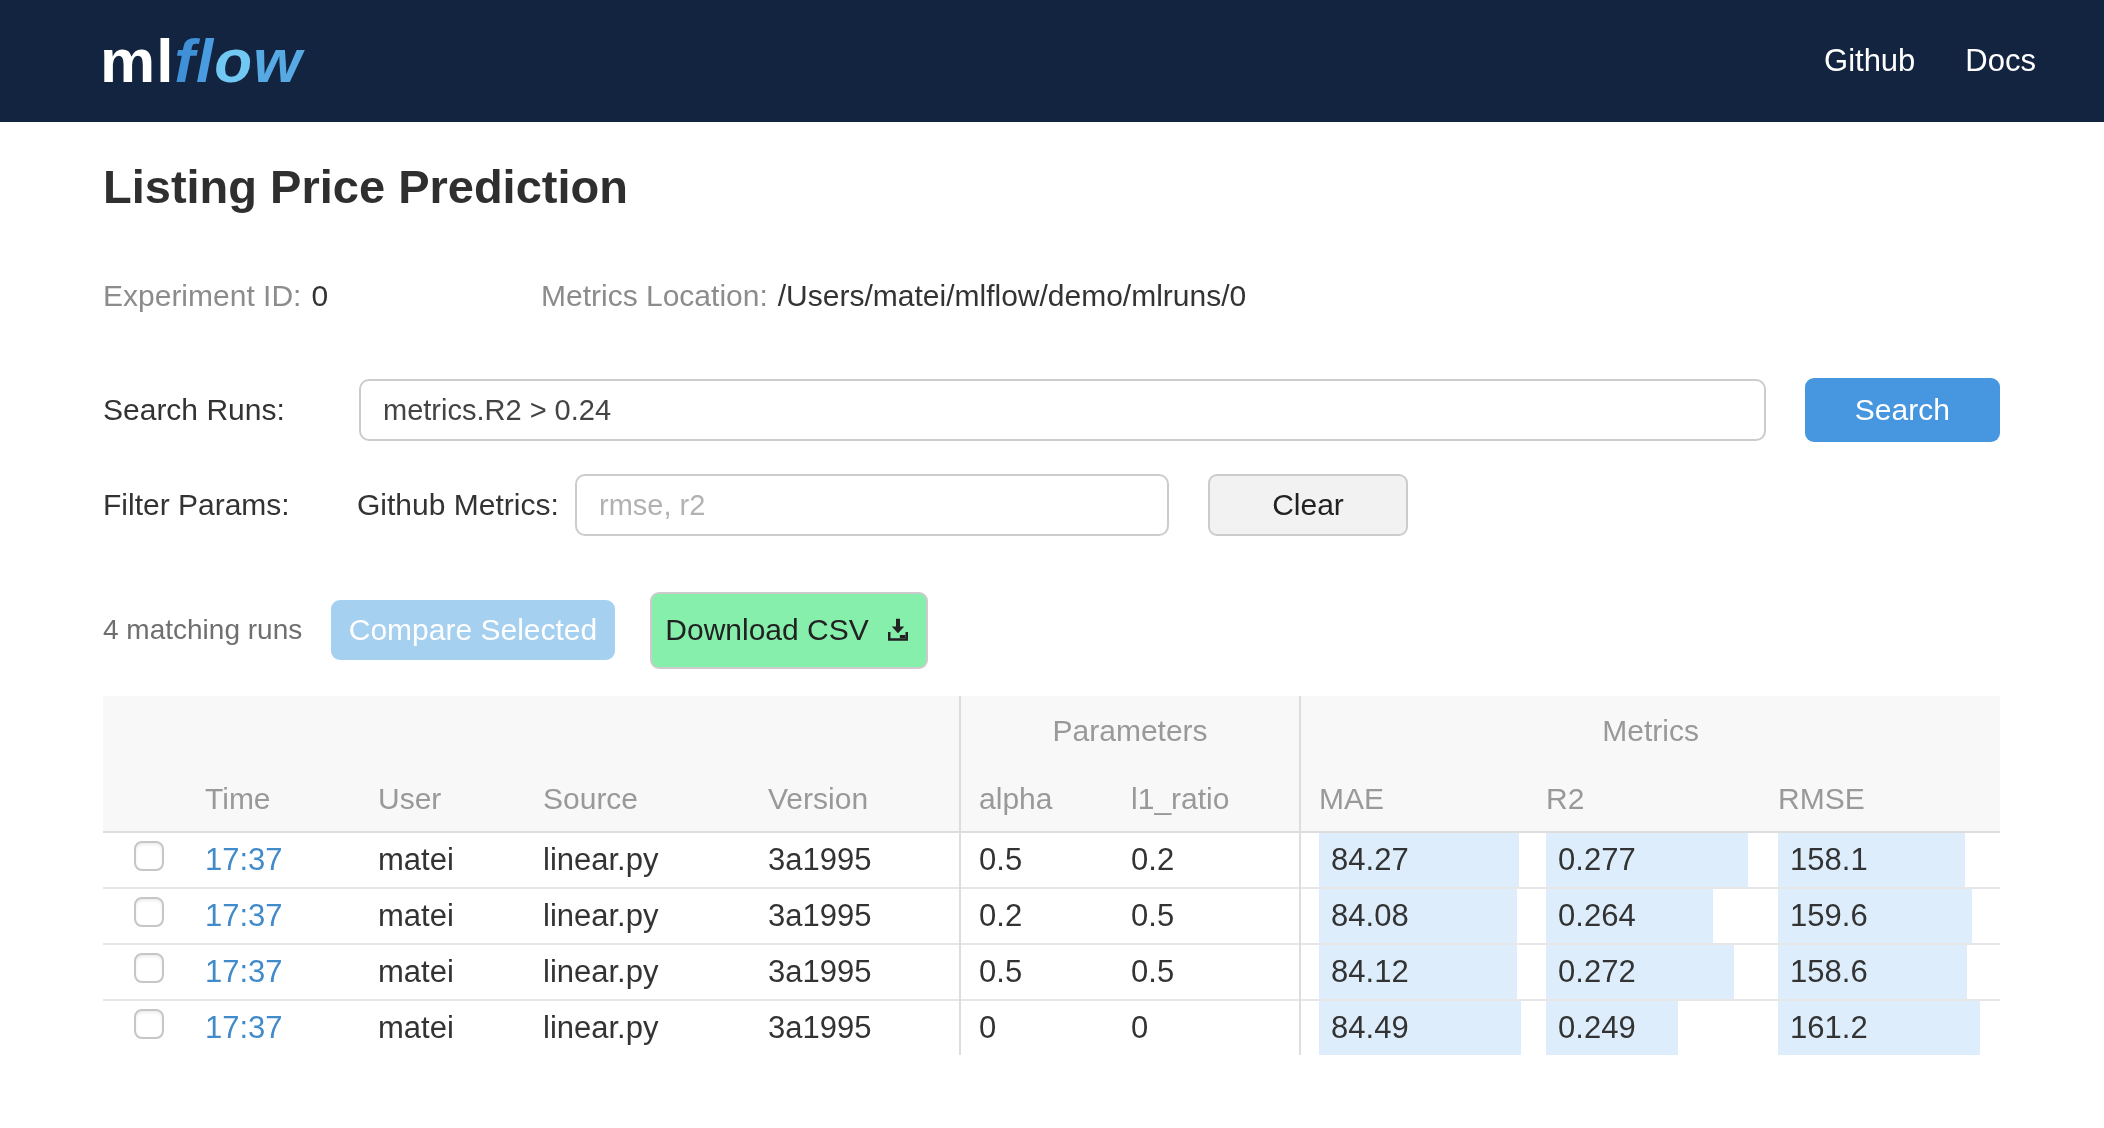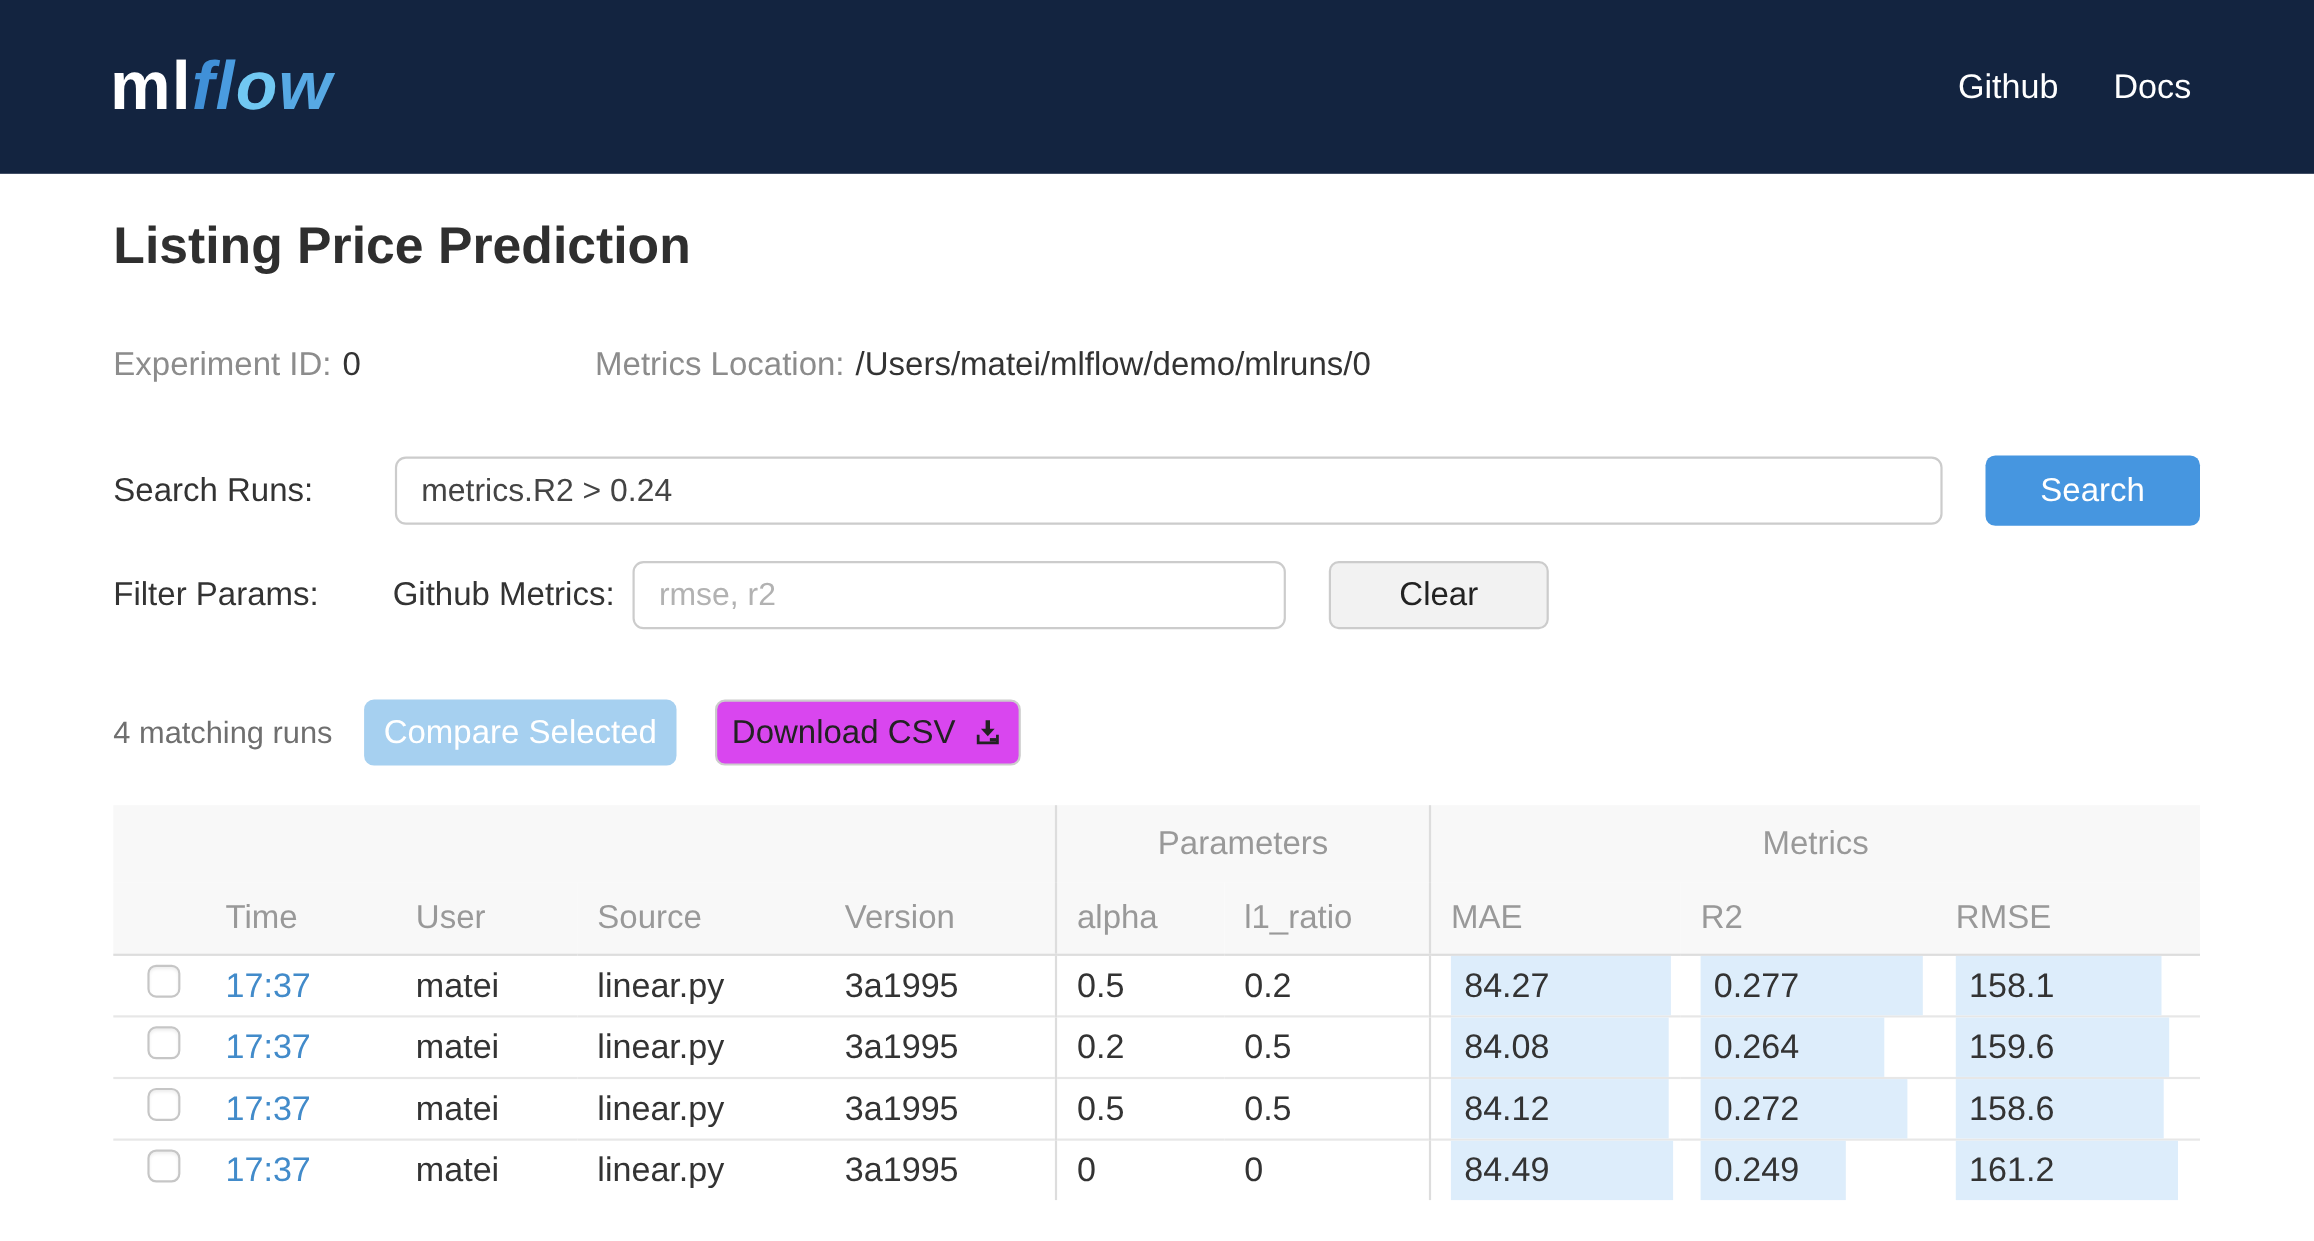--- a/index.html
+++ b/index.html
@@ -8,22 +8,22 @@
     --link_blue:#428bca;
     --metric_bar_bg:#ddedfb;
     --compare_disabled_bg:#a6d0f0;
     --logo_f:#4090d8; --logo_l:#4a9ce0; --logo_o:#71c8f2; --logo_w:#57a9e4;
     --text_dark:#333; --text_gray:#8c8c8c; --head_gray:#999;
   }
   *{box-sizing:border-box; margin:0; padding:0;}
   html,body{width:2104px; height:1128px; overflow:hidden; background:#fff;
     font-family:"Liberation Sans", sans-serif; color:var(--text_dark);}
   
-  .navbar{height:158px; background:var(--navbar_bg); display:flex; align-items:center;
-    padding:0 112px 0 100px;}
+  .navbar{height:122px; background:var(--navbar_bg); display:flex; align-items:center;
+    padding:0 68px 0 100px;}
   .logo{font-size:62px; line-height:1; letter-spacing:1px; cursor:pointer;}
   .logo .ml{color:#fff; font-weight:700;}
   .logo .flow{font-style:italic; font-weight:700;}
   .logo .f{color:var(--logo_f);} .logo .l{color:var(--logo_l);}
   .logo .o{color:var(--logo_o);} .logo .w{color:var(--logo_w);}
   .nav-links{margin-left:auto; display:flex; gap:50px;}
   .nav-link{color:#fff; font-size:31px; font-weight:500; text-decoration:none; cursor:pointer;}
   
   .content{padding:0 104px 0 103px;}
   h1.page-title{font-size:47px; font-weight:700; color:#2f2f2f; margin-top:38px; line-height:54px;}
@@ -48,21 +48,21 @@
     cursor:pointer; display:inline-flex; align-items:center; justify-content:center;}
   .btn-search{margin-left:39px; width:200px; height:64px; background:var(--primary_blue);
     color:#fff; border:none;}
   .btn-clear{margin-left:39px; width:200px; height:62px; background:#f2f2f2;
     color:#222; border:2px solid #ccc;}
   
   .actions-row{display:flex; align-items:center; margin-top:64px; height:60px;}
   .matching-runs{font-size:28px; color:#6f6f6f; width:228px;}
   .btn-compare{width:284px; height:60px; background:var(--compare_disabled_bg);
     color:#fff; border:none; cursor:default;}
-  .btn-download{margin-left:35px; width:278px; height:60px; background:#d946ef;
+  .btn-download{margin-left:35px; width:278px; height:77px; background:#86efac;
     color:#222; border:2px solid #ccc; gap:14px;}
   .dl-icon{width:30px; height:30px; flex:none;}
   
   table.runs-table{margin-top:36px; width:1897px; border-collapse:collapse; table-layout:fixed;}
   thead{background:#f8f8f8;}
   thead th{font-weight:400; color:var(--head_gray); font-size:30px;}
   tr.group-row th{height:70px; text-align:center; vertical-align:middle;}
   tr.cols-row th{height:66px; text-align:left; vertical-align:middle; padding-left:18px;
     border-bottom:2px solid #ddd;}
   tr.cols-row th.col-time{padding-left:25px;}

